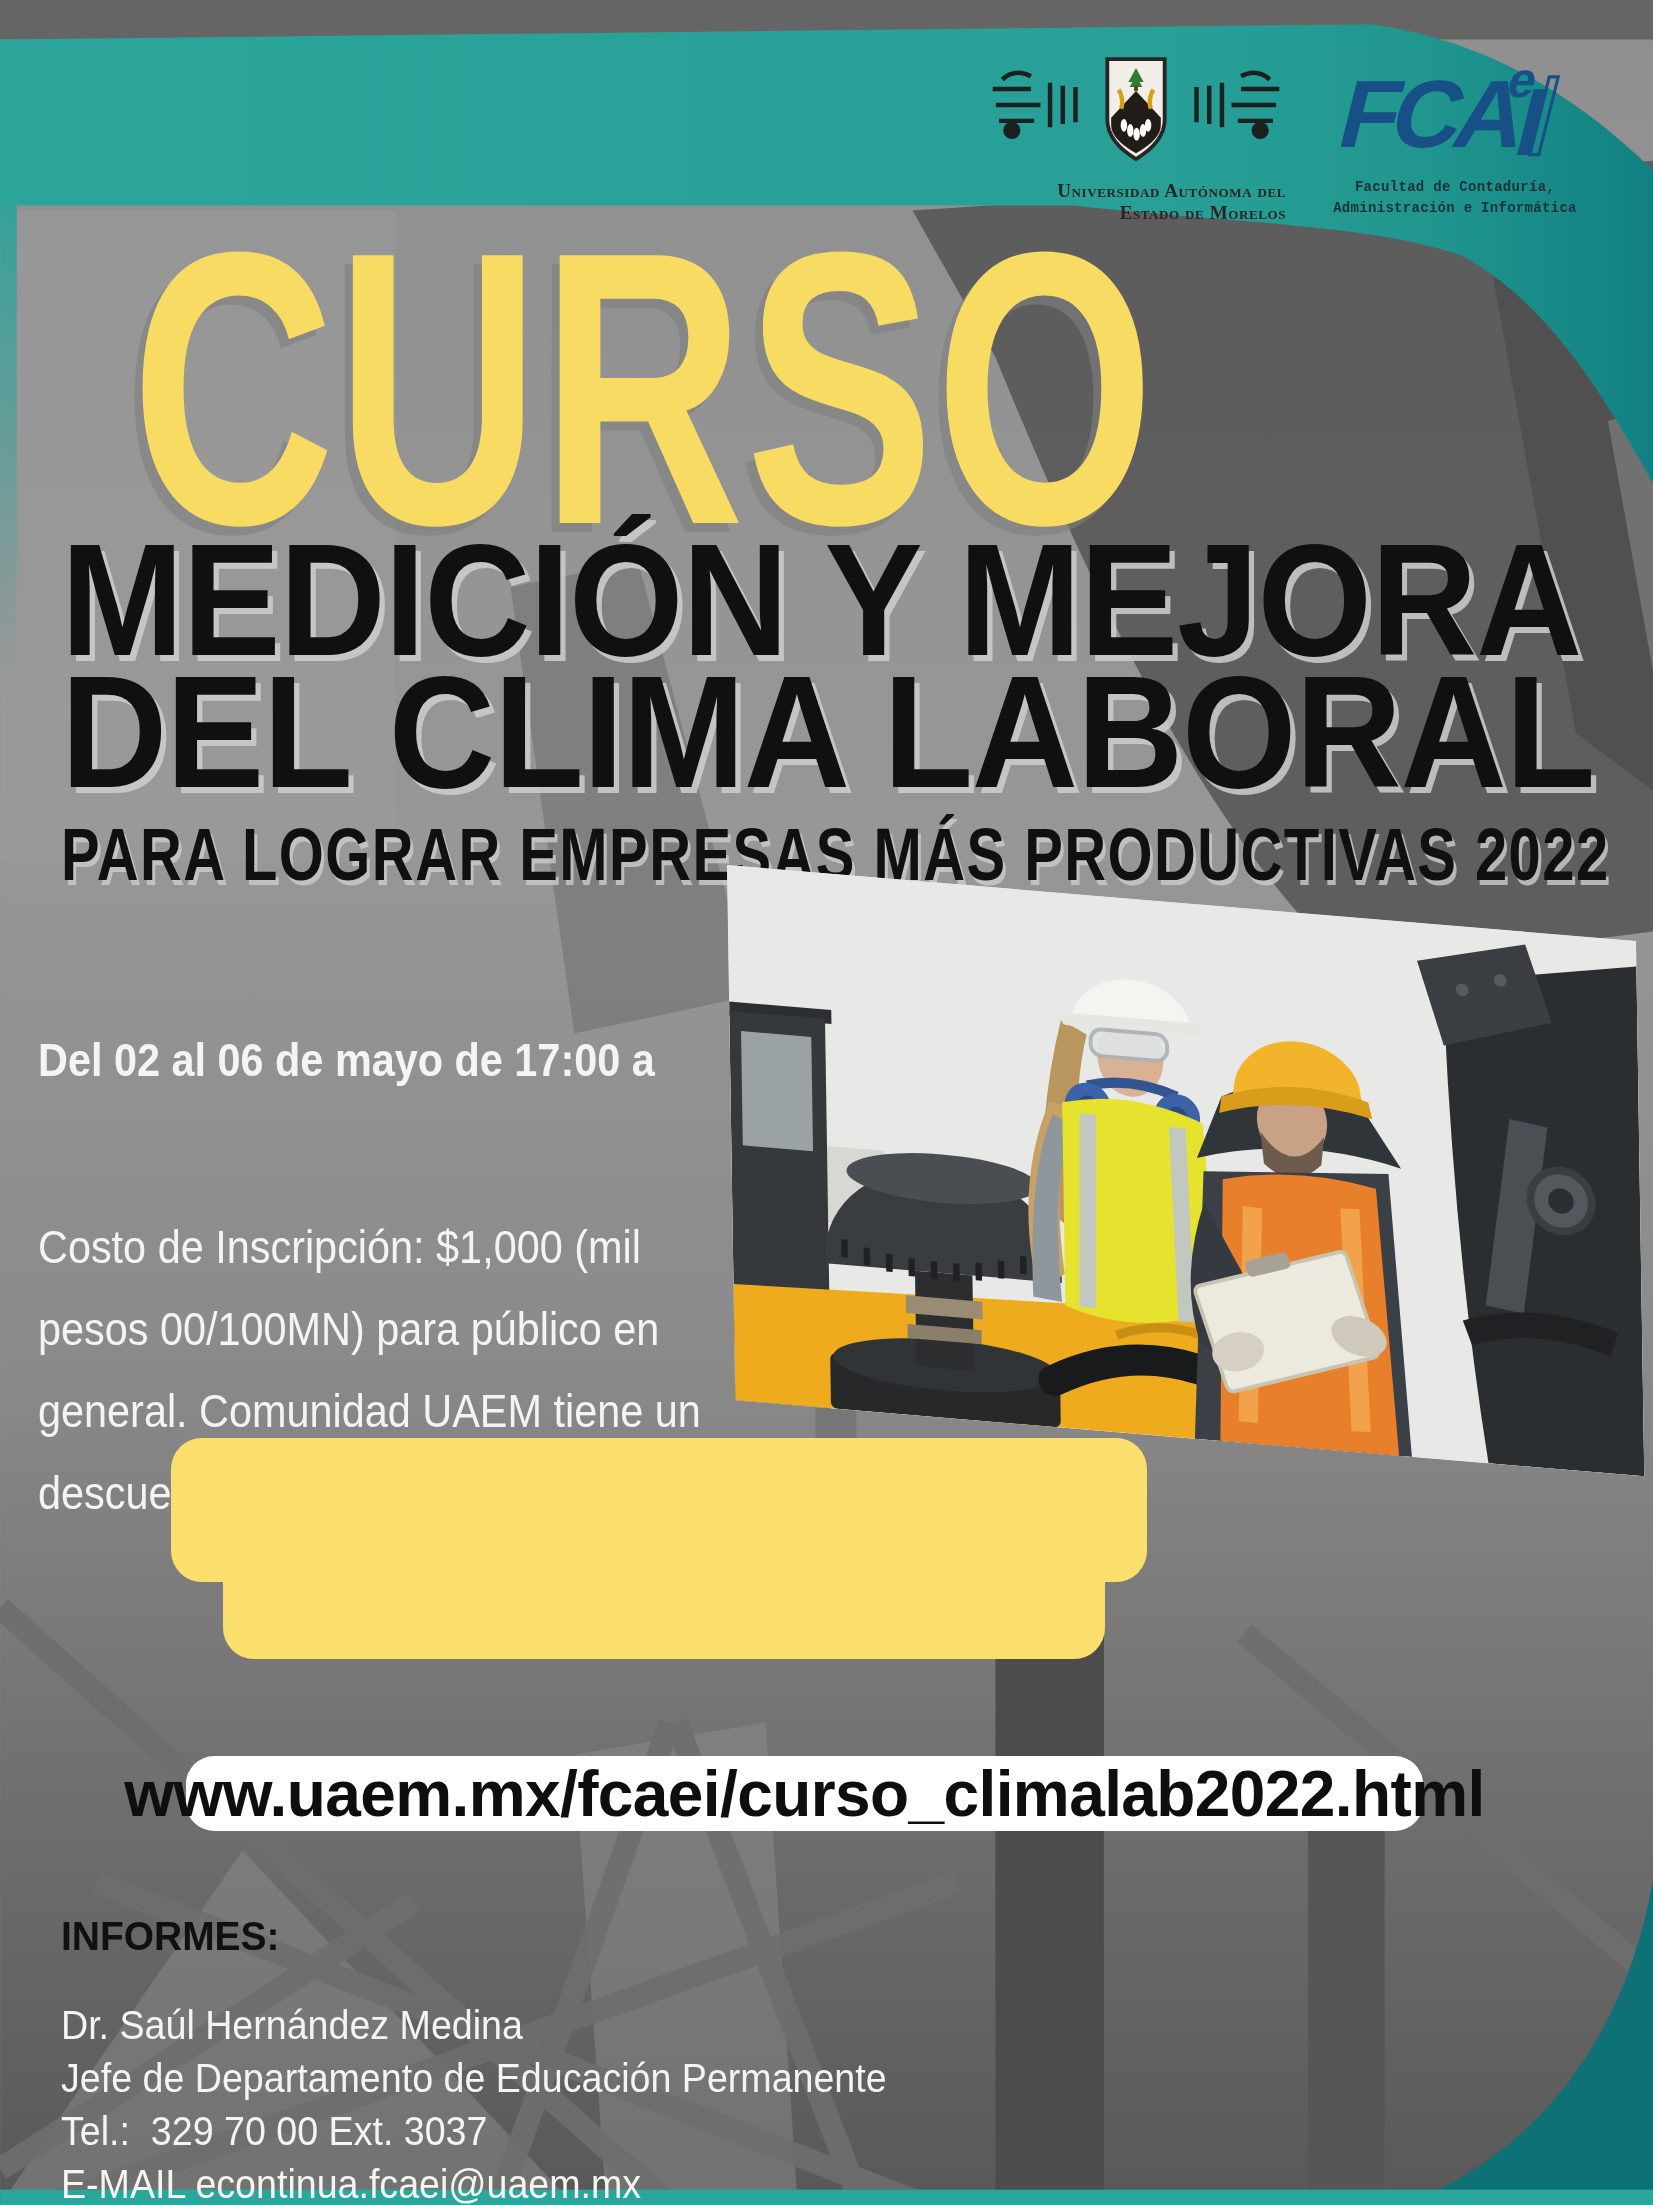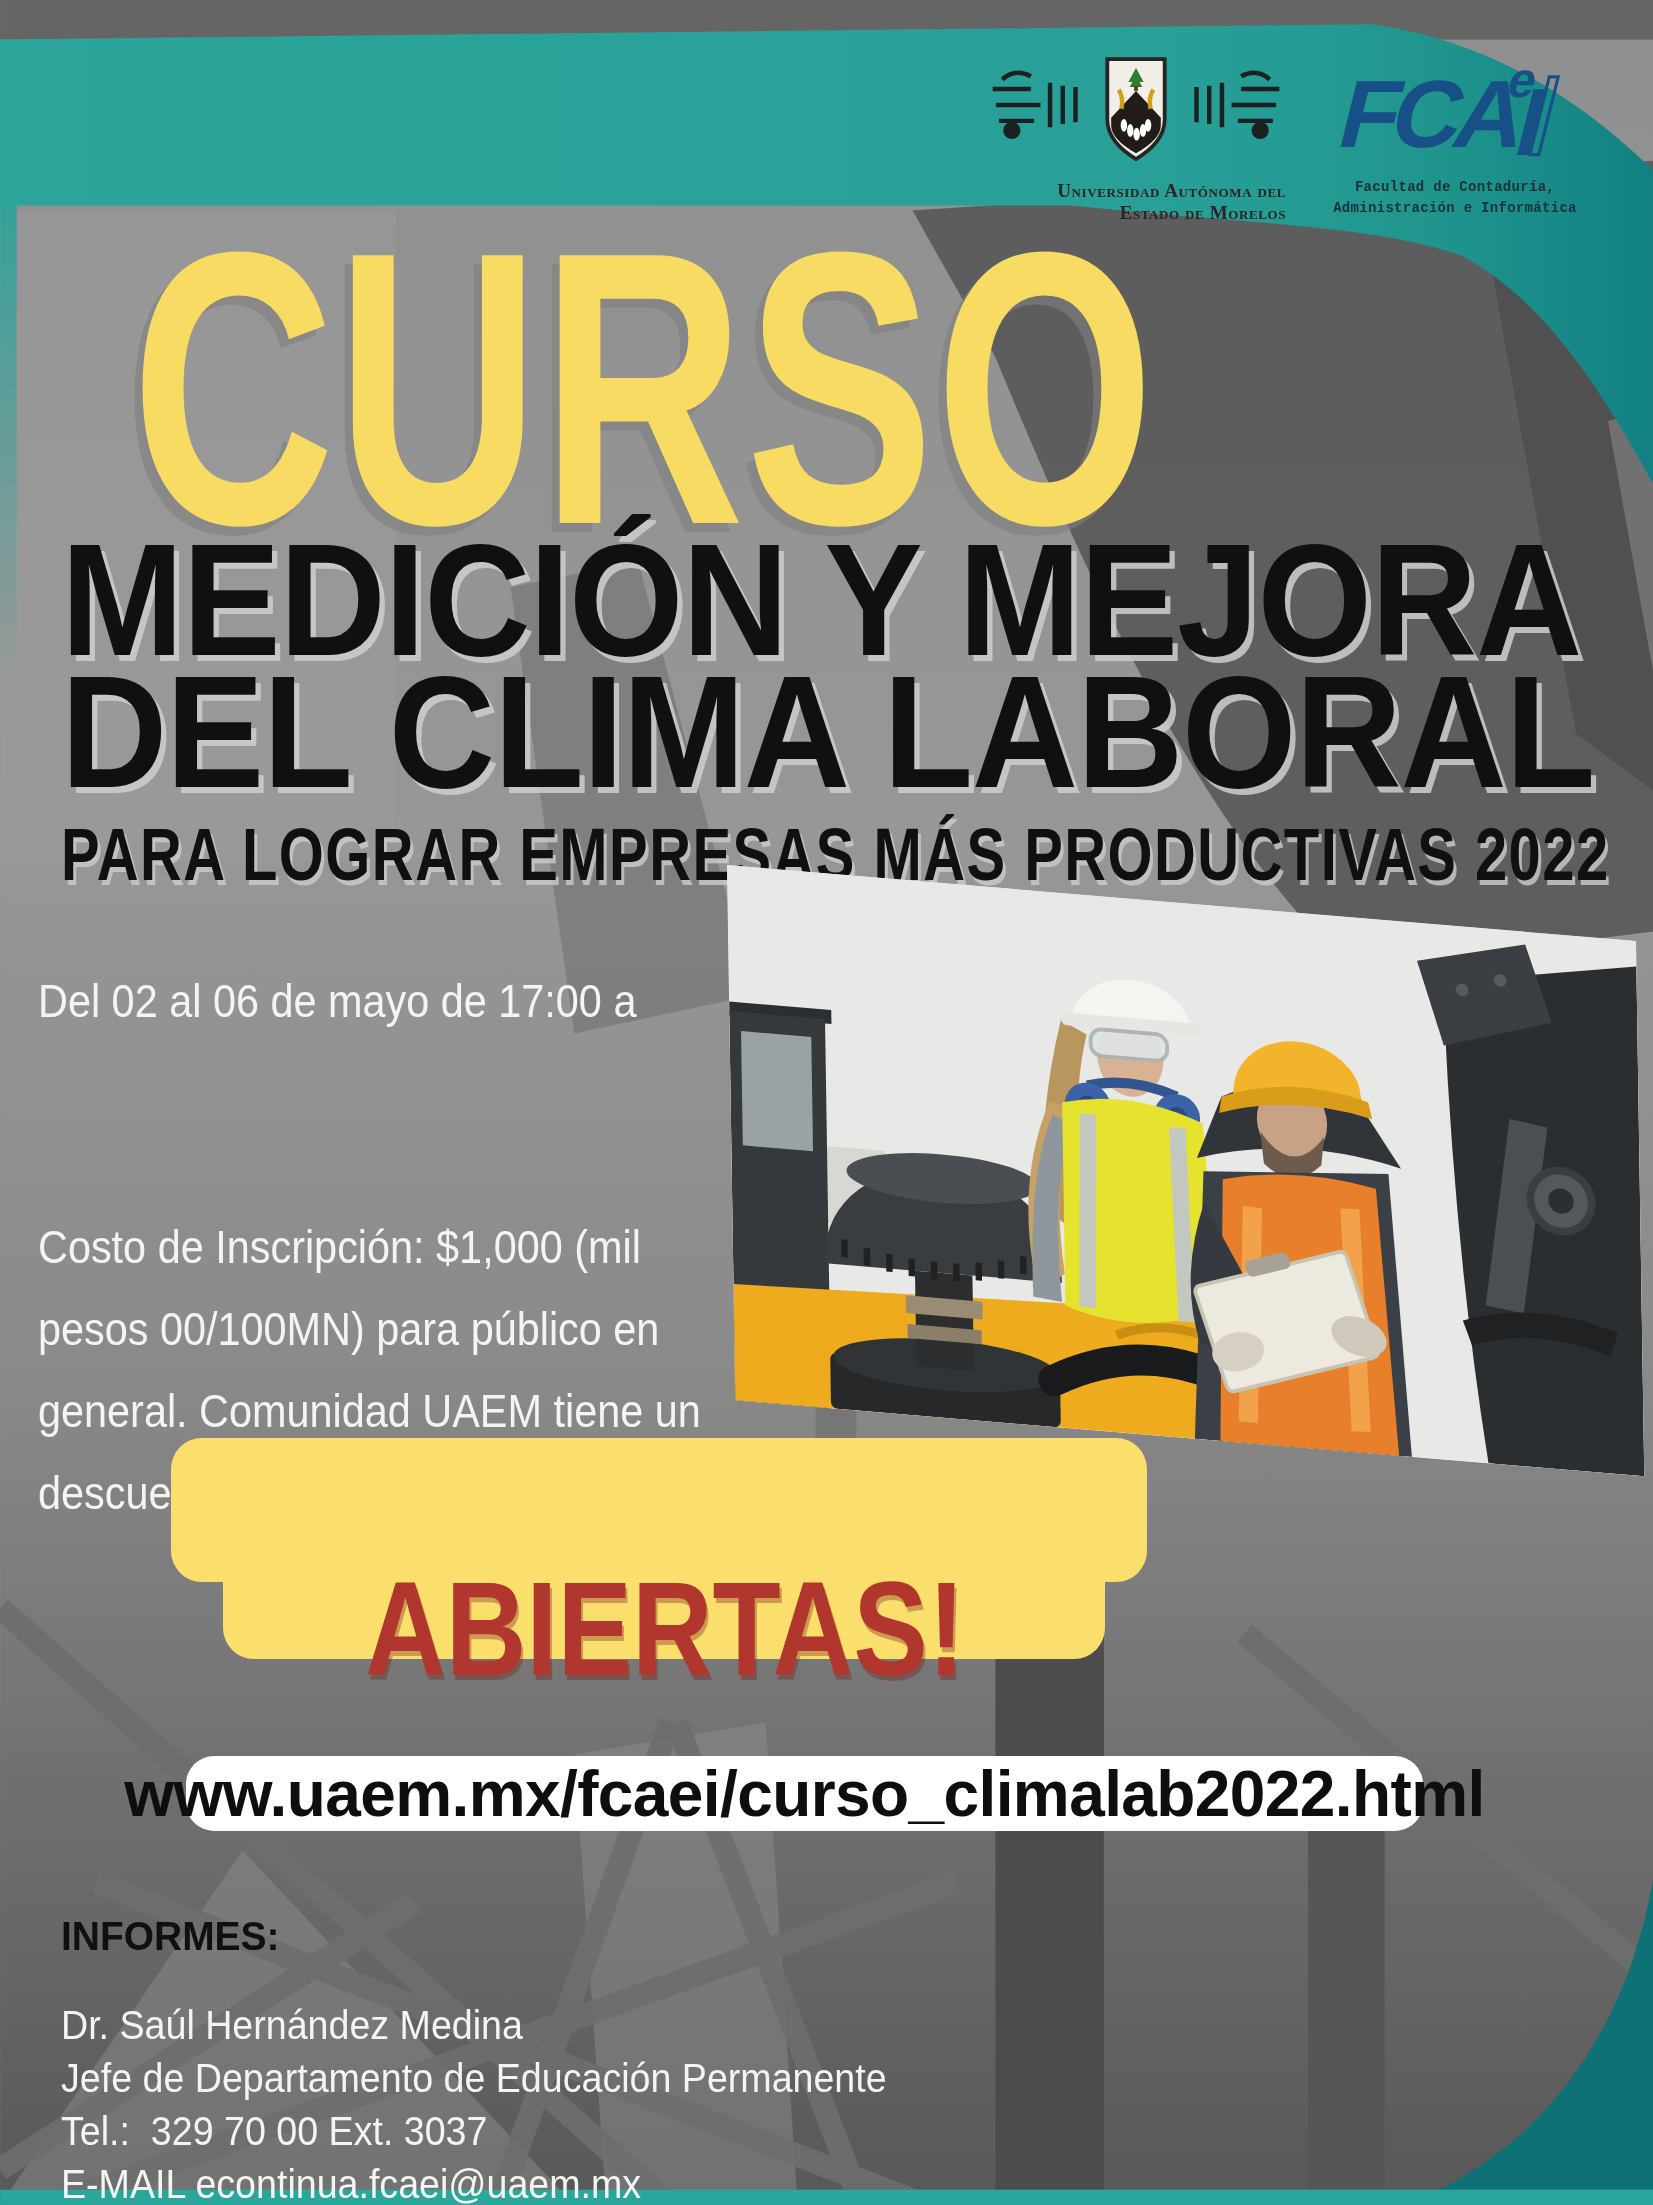--- a/index.html
+++ b/index.html
@@ -21,21 +21,21 @@
           text-shadow:-11px 9px 0 rgba(128,128,128,.62);}
   .t1,.t2{position:absolute;left:61px;font-weight:bold;font-size:160px;line-height:160px;
           color:var(--ink,#101010);letter-spacing:-1.3px;
           text-shadow:5.7px 5.7px 0 rgba(206,206,206,.85);}
   .t1{top:520px;} .t2{top:652px;}
   .subtitle{position:absolute;left:61px;top:817px;font-weight:bold;font-size:75px;line-height:75px;
           color:var(--ink,#101010);letter-spacing:1.9px;text-shadow:3.8px 4.5px 0 rgba(204,204,204,.8);}
 
   
   .schedule,.cost{position:absolute;left:38px;color:var(--body-text,#f4f4f2);font-size:46px;font-weight:400;}
-  .schedule{top:955px;line-height:93px;}
+  .schedule{top:1014px;line-height:93px;font-weight:bold;}
   .cost{top:1206px;line-height:82px;}
   .schedule .cx,.cost .cx{transform:scaleX(.9);}
 
   
   .photo{position:absolute;left:727px;top:865px;width:909px;height:538px;overflow:hidden;
          transform:matrix(1,0.0836,0.0154,0.995,0,0);transform-origin:0 0;background:#e8e9e6;}
   .photo svg{display:block;width:100%;height:100%;}
 
   
   .blob-r1{position:absolute;left:171px;top:1438px;width:976px;height:144px;border-radius:31px;background:var(--blob,#fadf6d);}
@@ -251,23 +251,20 @@
         <circle cx="1210" cy="80" r="10" fill="#565b60"></circle>
       <rect x="1200" y="300" width="60" height="300" fill="#4a4f54" transform="rotate(8 1230 450)"></rect>
       <path d="M1150,640 Q1260,600 1380,640" stroke="#1f2123" stroke-width="40" fill="none"></path>
       <circle cx="1300" cy="420" r="48" fill="#53585d" stroke="#3a3e42" stroke-width="12"></circle>
       <circle cx="1300" cy="420" r="20" fill="#2c2f32"></circle>
     </svg>
   </div>
 
   <div class="blob-r1"></div>
   <div class="blob-r2"></div>
-  <div class="cta2">
-    <span class="cx" style="transform:scaleX(.84);">ABIERTAS!</span>
-  </div>
 
   <div class="pill">
     <span>www.uaem.mx/fcaei/curso_climalab2022.html</span>
   </div>
 
   <div class="informes-h">
     <span class="cx" style="transform:scaleX(.95);">INFORMES:</span>
   </div>
   <div class="contact">
     <div><span class="cx">Dr. Saúl Hernández Medina</span></div>

